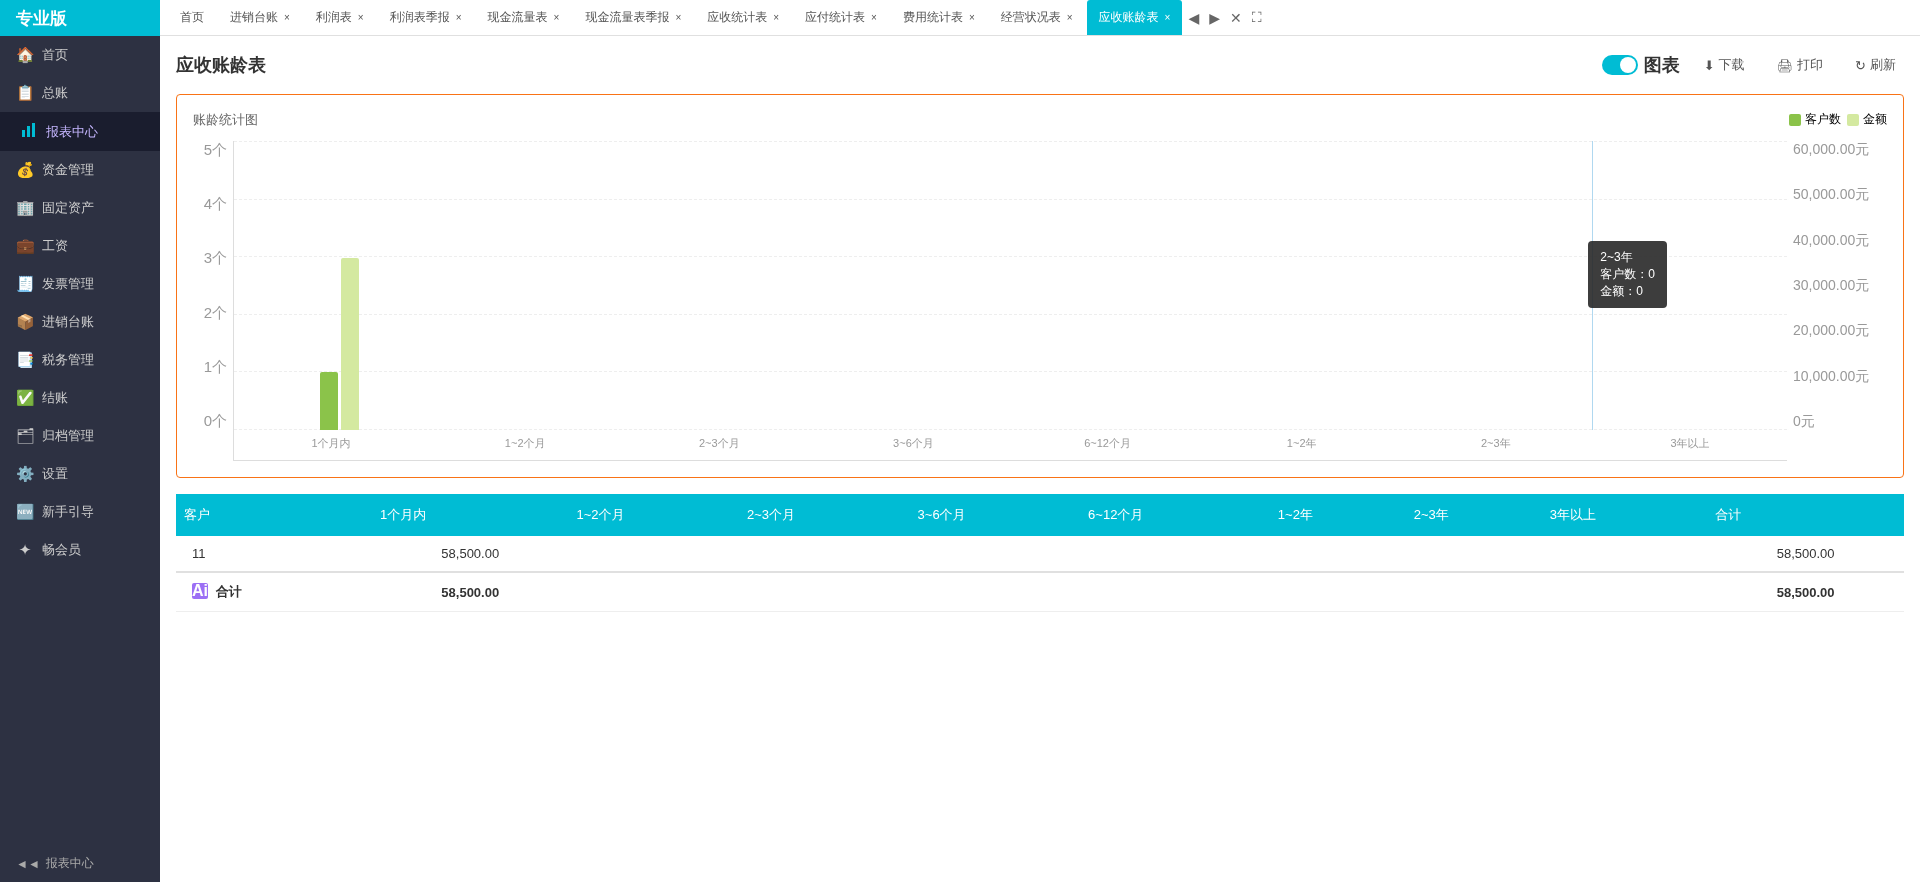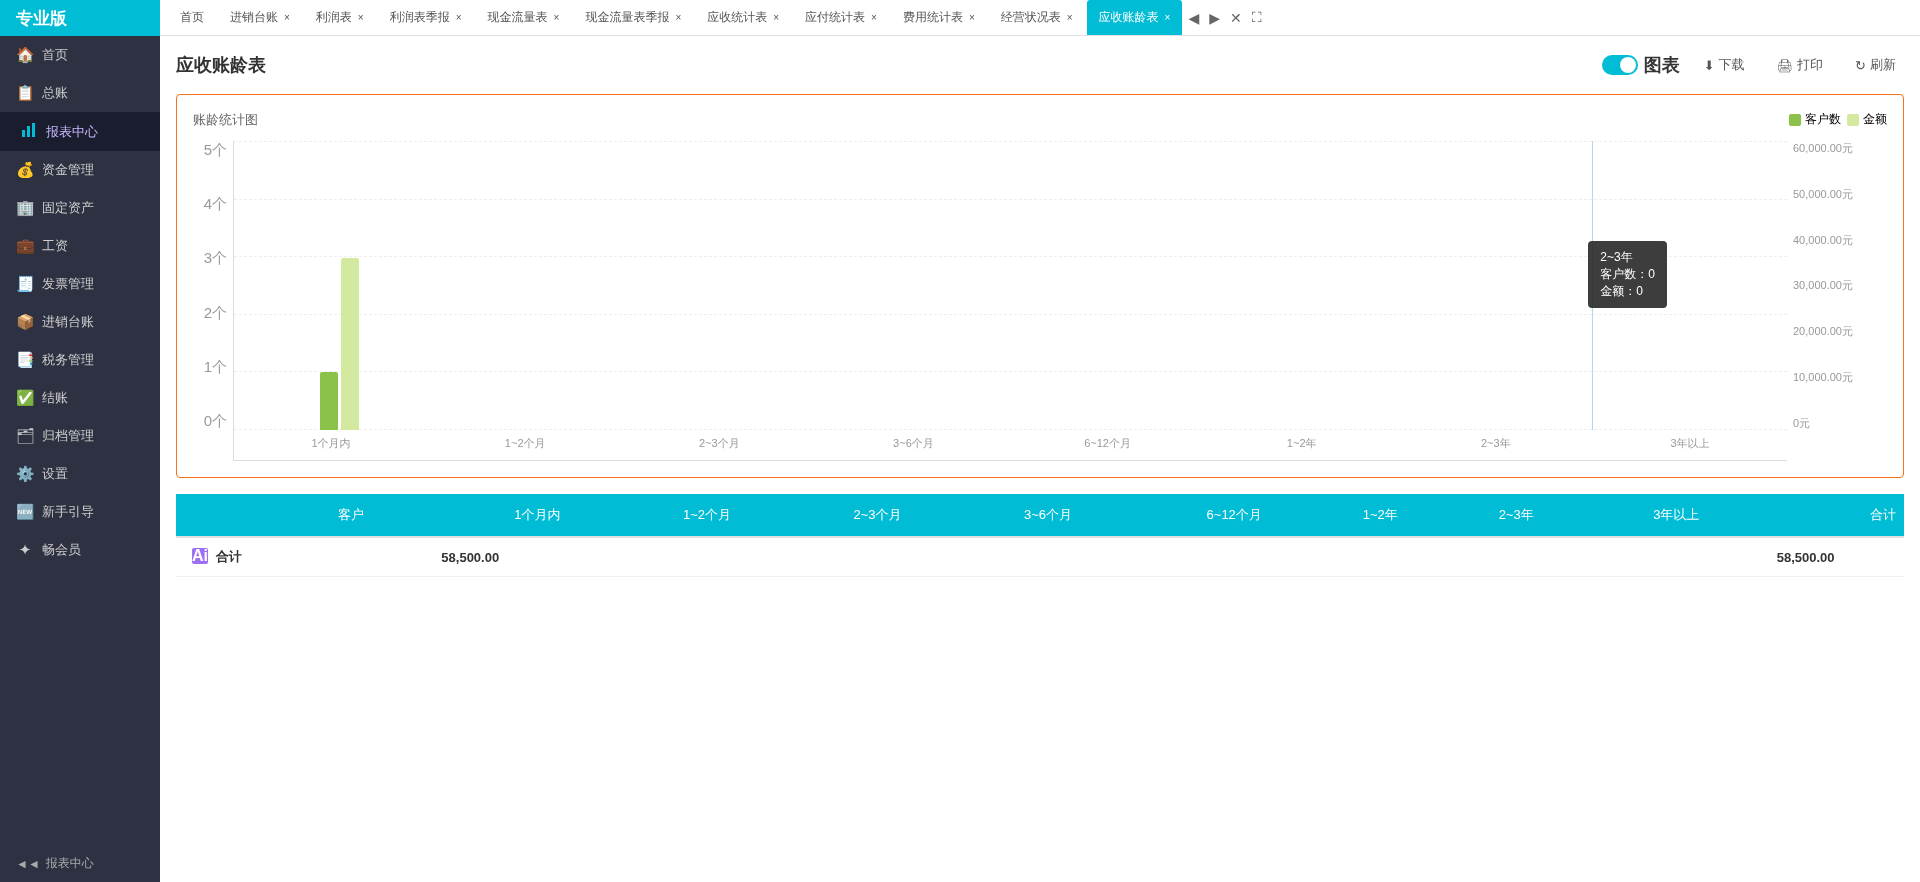--- a/index.html
+++ b/index.html
@@ -190,21 +190,21 @@
       color: #999;
       padding-right: 6px;
     }
     .y-axis-right {
       width: 100px;
       display: flex;
       flex-direction: column;
       justify-content: space-between;
       align-items: flex-start;
       padding-bottom: 30px;
-      font-size: 11px;
+      font-size: 14px;
       color: #999;
       padding-left: 6px;
     }
     .chart-inner {
       flex: 1;
       position: relative;
       border-left: 1px solid #ddd;
       border-bottom: 1px solid #ddd;
     }
     .grid-lines {
@@ -274,21 +274,21 @@
       width: 100%;
       border-collapse: collapse;
       font-size: 13px;
     }
     .data-table thead tr {
       background: #00bcd4;
       color: white;
     }
     .data-table thead th {
       padding: 12px 8px;
-      text-align: right;
+      text-align: left;
       font-weight: normal;
     }
     .data-table tbody tr {
       border-bottom: 1px solid #eee;
     }
     .data-table tbody td {
       padding: 10px 8px;
       text-align: center;
       color: #333;
     }
@@ -566,20 +566,32 @@
           <th>2~3个月</th>
           <th>3~6个月</th>
           <th>6~12个月</th>
           <th>1~2年</th>
           <th>2~3年</th>
           <th>3年以上</th>
           <th>合计</th>
         </tr>
       </thead>
       <tbody>
+        <tr class="table-row">
+          <td>11</td>
+          <td>58,500.00</td>
+          <td></td>
+          <td></td>
+          <td></td>
+          <td></td>
+          <td></td>
+          <td></td>
+          <td></td>
+          <td>58,500.00</td>
+        </tr>
         <tr class="total-row">
           <td>
             <span class="total-icon">Ai</span>
             <strong>合计</strong>
           </td>
           <td>58,500.00</td>
           <td></td>
           <td></td>
           <td></td>
           <td></td>

